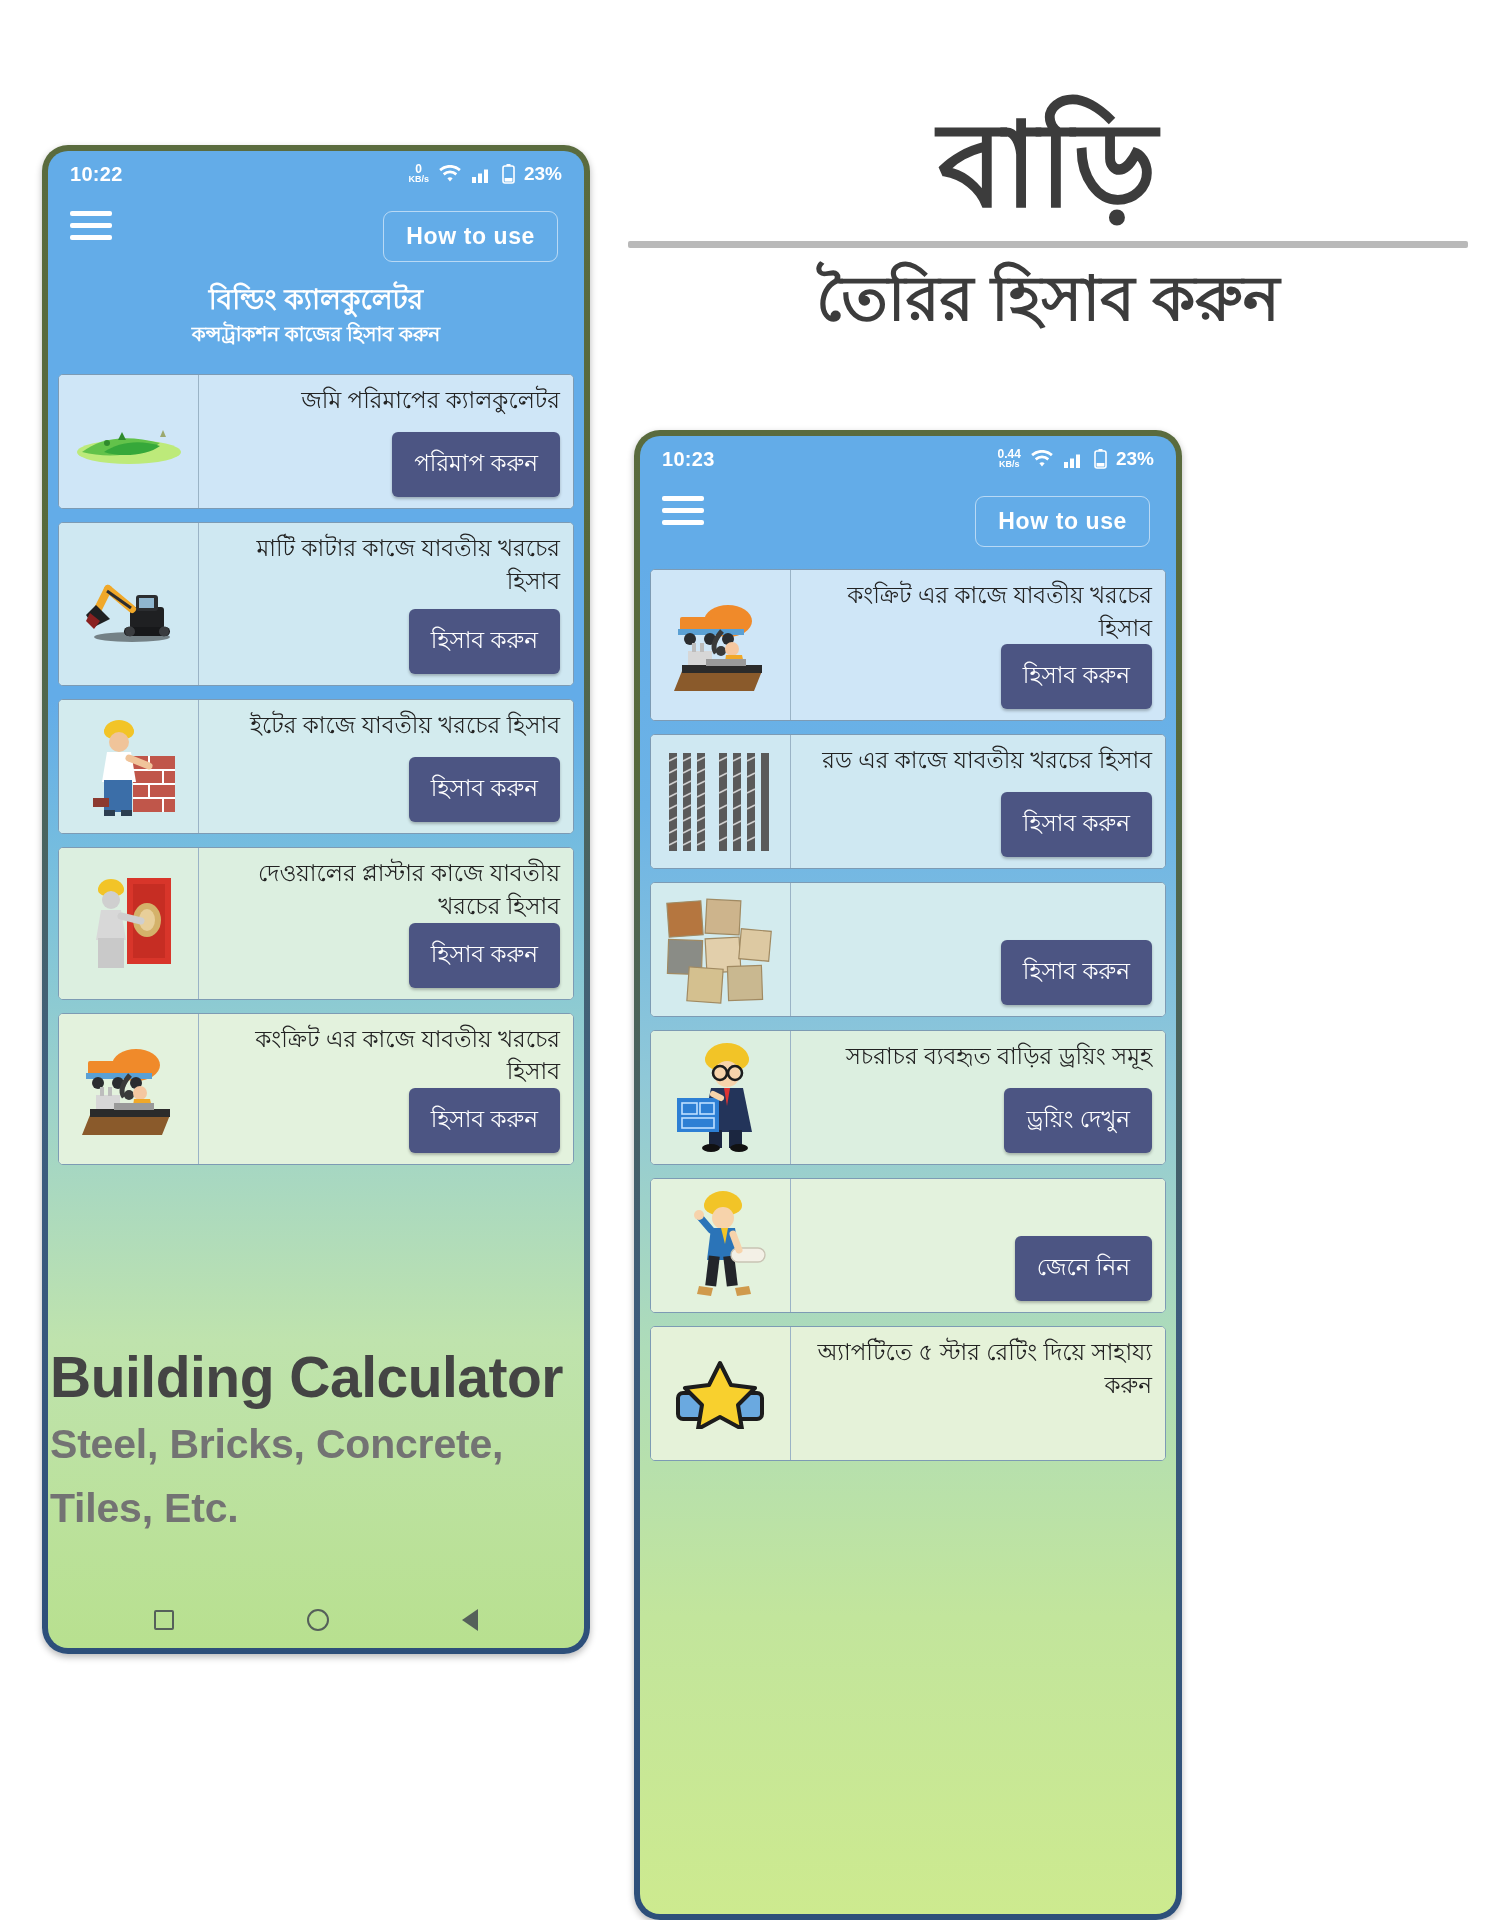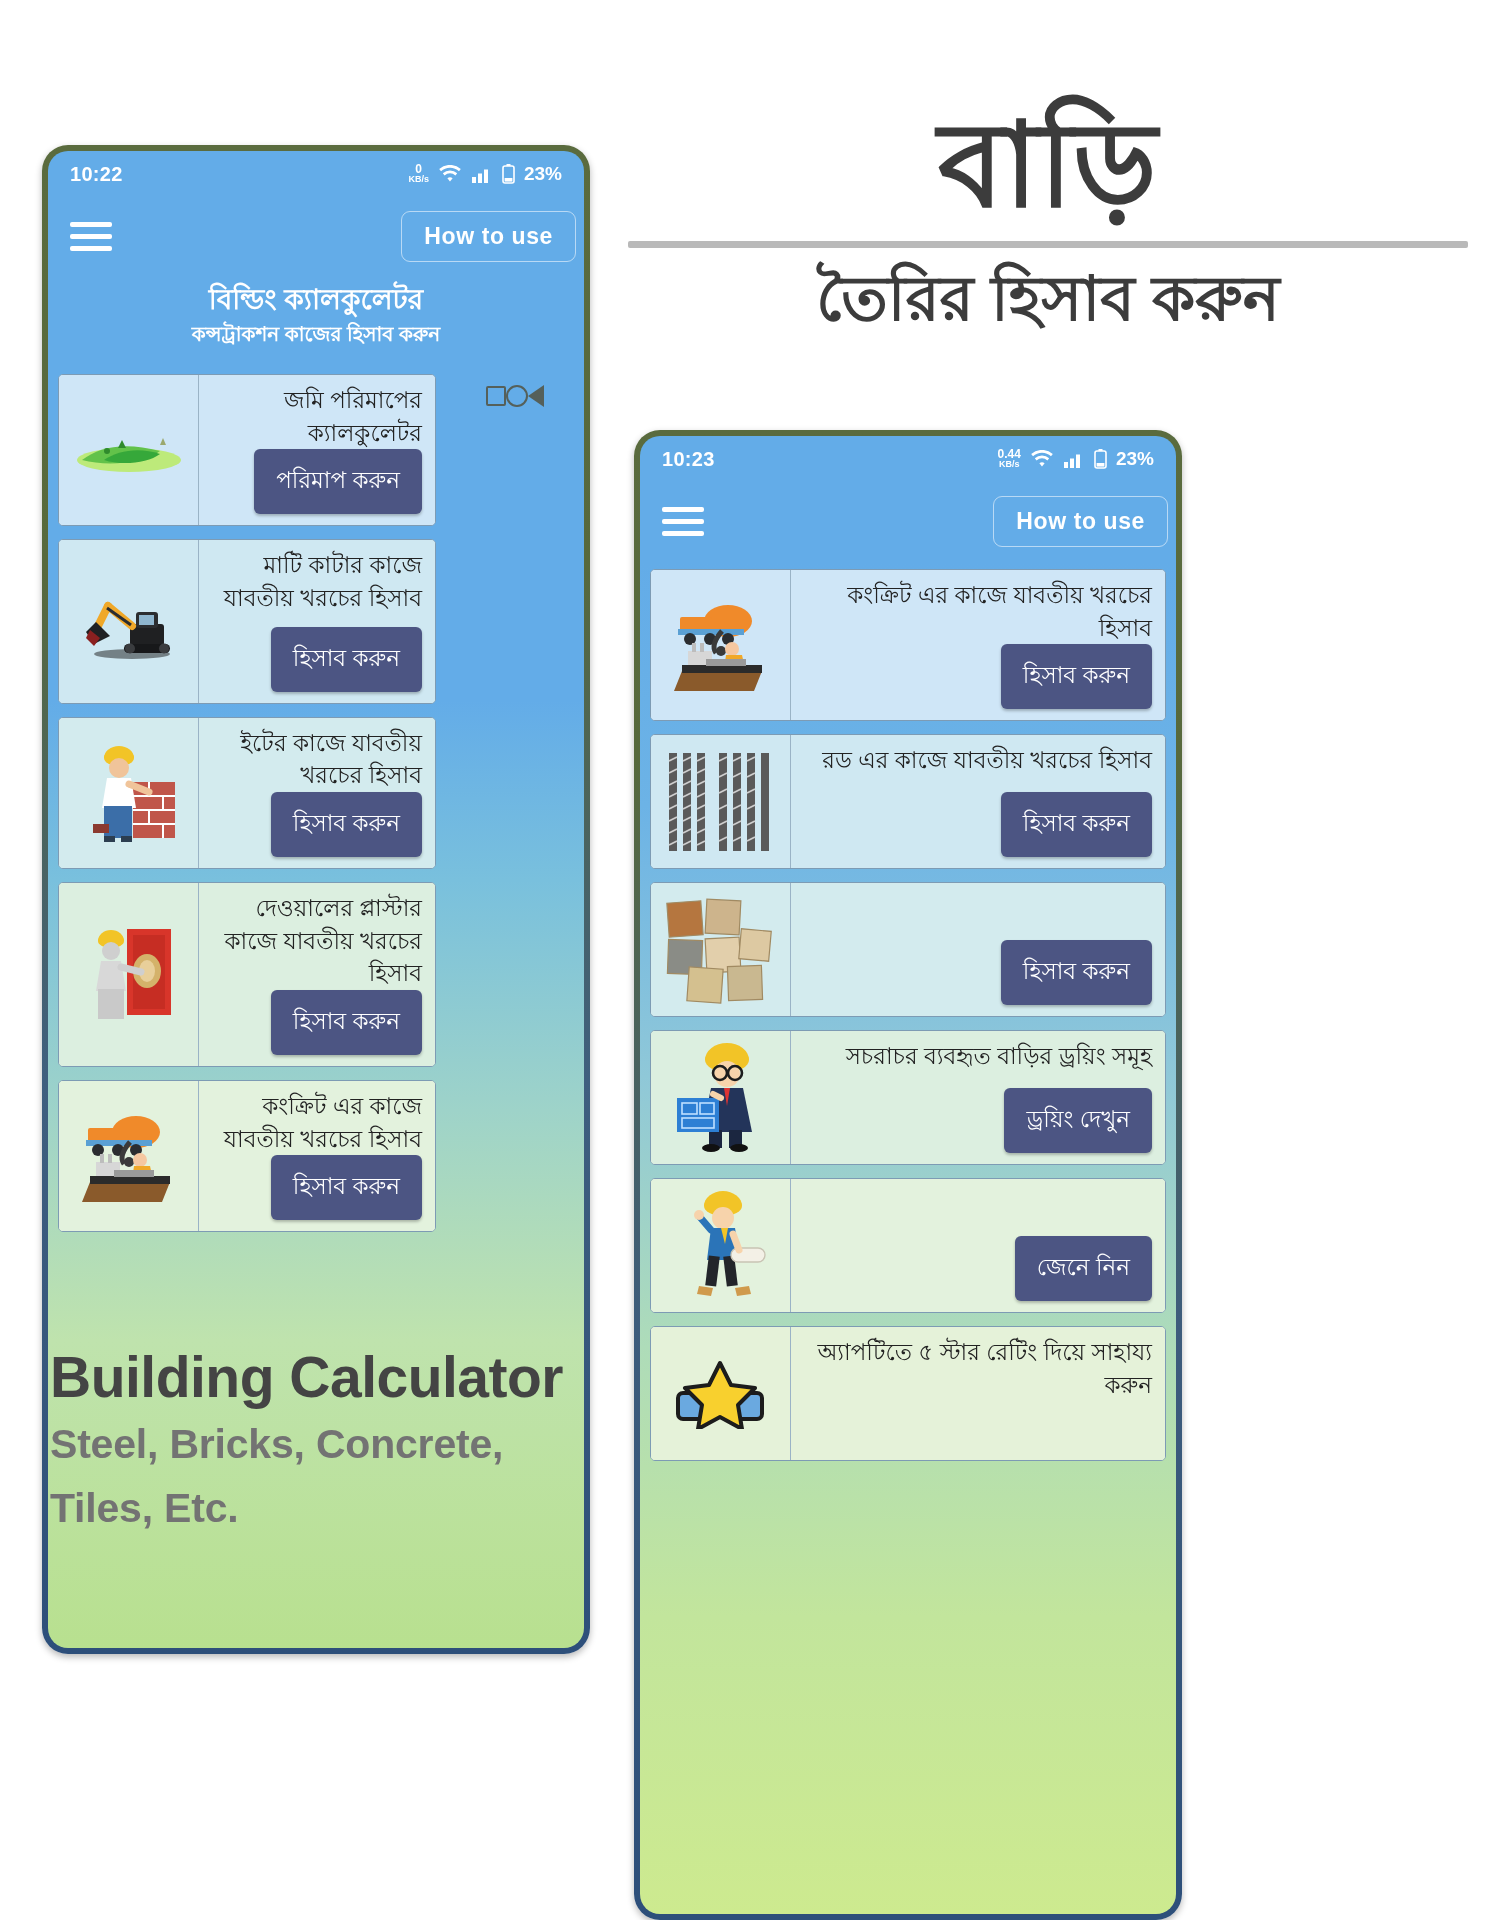--- a/index.html
+++ b/index.html
@@ -55,22 +55,22 @@
   .sb-right { margin-left: auto; display: flex; align-items: center; gap: 9px; }
   .sb-net { line-height: .95; text-align: center; font-weight: bold; }
   .sb-net .n1 { font-size: 12px; display: block; }
   .sb-net .n2 { font-size: 9px; display: block; }
   .sb-batt-txt { font-size: 19px; font-weight: bold; }
   .ico { display: block; }
 
   
   .appbar {
     background: #63ace8;
-    display: flex; align-items: center;
-    padding: 14px 8px 16px 22px;
+    display: flex; 
+    padding: 14px 26px 16px 22px;
     flex: 0 0 auto;
   }
   .hamburger { width: 42px; display: flex; flex-direction: column; gap: 7px; cursor: pointer; }
   .hamburger span { display: block; height: 5px; background: #fff; border-radius: 2px; }
   .howto {
     margin-left: auto;
     border: 1px solid rgba(255,255,255,.55);
     border-radius: 9px;
     padding: 11px 22px;
     color: #fff;
@@ -146,21 +146,21 @@
   .bg-0 { background: #cfe6f7; }
   .bg-1 { background: #cfe8f2; gap: 12px; }
   .bg-2 { background: #d3ebee; }
   .bg-3 { background: #dcefe0; }
   .bg-4 { background: #e3f2dd; }
   .bg-5 { background: #e5f2d9; }
 
   
   .screen-body-left {
     background: linear-gradient(180deg, #63ace8 0%, #63ace8 26%, #79c0dd 40%, #9ed3c9 58%, #bfe3ad 76%, #b8e08f 100%);
-    flex: 1 1 auto; display: flex; flex-direction: row; min-height: 0;
+    flex: 1 1 auto; display: flex; flex-direction: column; min-height: 0;
   }
   .screen-body-right {
     background: linear-gradient(180deg, #63ace8 0%, #6cb3e6 18%, #8fc8d8 38%, #aedcb9 58%, #c2e59c 78%, #cdea8f 100%);
     flex: 1 1 auto; display: flex; flex-direction: column; min-height: 0;
   }
 
   
   .navbar {
     height: 56px;
     display: flex; align-items: center; justify-content: space-around;

